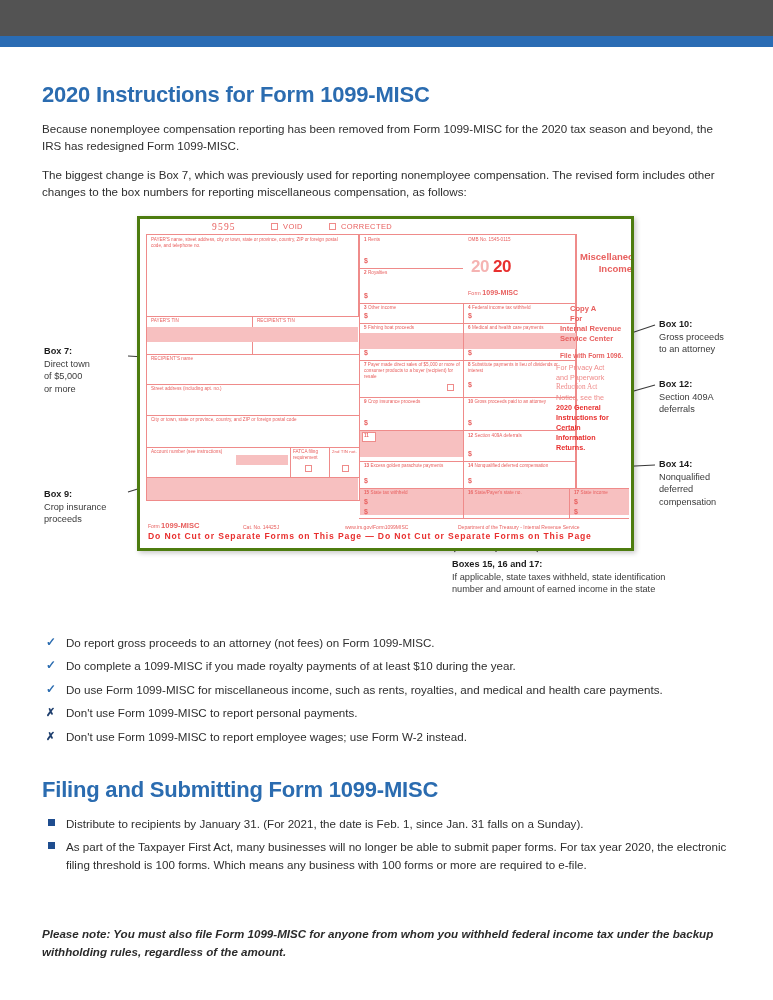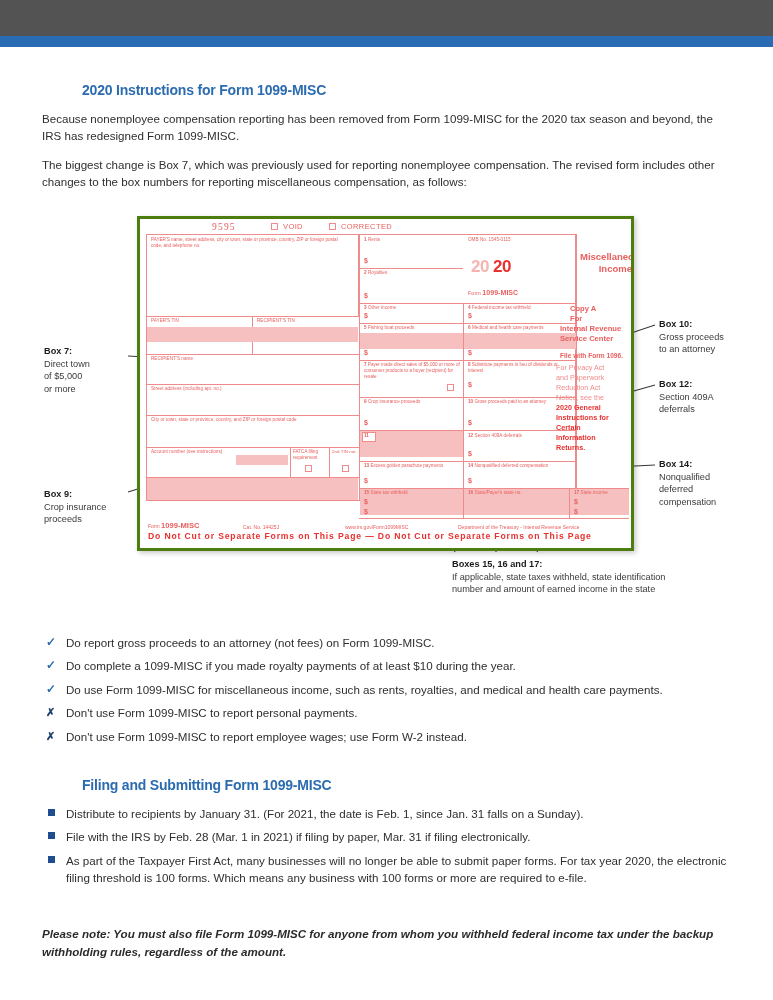--- a/index.html
+++ b/index.html
@@ -11,23 +11,22 @@
   }
   .page { position: relative; width: 773px; height: 1000px; background:#fff; }
 
   
   .topbar-dark { position:absolute; left:0; top:0; width:773px; height:36px; background:#535353; }
   .topbar-blue { position:absolute; left:0; top:36px; width:773px; height:11px; background:#2a6cb4; }
 
   
   .content { position:absolute; left:42px; top:82px; width:690px; }
   h1.section-title {
-    color:#2b6cb0; font-size:14px; font-weight:bold; letter-spacing:-0.2px;
+    color:#2b6cb0; font-size:22px; font-weight:bold; letter-spacing:-0.2px;
     margin-bottom:12px;
-    margin-left:40px;
   }
   p.para {
     font-size:11.6px; color:#2e2e2e; line-height:1.5; margin-bottom:11px;
     max-width:682px;
   }
 
   
   .diagram { position:absolute; left:0; top:200px; width:773px; height:420px; }
 
   .form-card {
@@ -232,21 +231,21 @@
       <div class="misc-title" style="left:440px; top:44px; width:52px;">Income</div>
 
       <div class="copya" style="left:430px; top:85px; width:62px;">Copy A</div>
       <div class="copya" style="left:430px; top:95px; width:62px;">For</div>
       <div class="copya" style="left:420px; top:105px; width:72px;">Internal Revenue</div>
       <div class="copya" style="left:420px; top:115px; width:72px;">Service Center</div>
 
       <div class="copya" style="left:420px; top:133px; width:72px; font-size:6.6px;">File with Form 1096.</div>
       <div class="privacy" style="left:416px; top:144px; width:76px;">For Privacy Act</div>
       <div class="privacy" style="left:416px; top:154px; width:76px;">and Paperwork</div>
-      <div class="privacy" style="left:416px; top:164px; width:76px;">Reduction Act</div>
+      <div class="privacy" style="left:416px; top:164px; width:76px;font-family:Liberation Serif, serif;">Reduction Act</div>
       <div class="privacy" style="left:416px; top:174px; width:76px;">Notice, see the</div>
       <div class="privacy" style="left:416px; top:184px; width:76px;"><b>2020 General</b></div>
       <div class="privacy" style="left:416px; top:194px; width:76px;"><b>Instructions for</b></div>
       <div class="privacy" style="left:416px; top:204px; width:76px;"><b>Certain</b></div>
       <div class="privacy" style="left:416px; top:214px; width:76px;"><b>Information</b></div>
       <div class="privacy" style="left:416px; top:224px; width:76px;"><b>Returns.</b></div>
 
       <div class="formno" style="left:8px; top:302px;"><span>Form</span> <b>1099-MISC</b></div>
       <div class="footline" style="left:103px; top:305px;">Cat. No. 14425J</div>
       <div class="footline" style="left:205px; top:305px;">www.irs.gov/Form1099MISC</div>
@@ -297,21 +296,21 @@
       <li><span class="mk check">✓</span><span>Do use Form 1099-MISC for miscellaneous income, such as rents, royalties, and medical and health care payments.</span></li>
       <li><span class="mk cross">✗</span><span>Don't use Form 1099-MISC to report personal payments.</span></li>
       <li><span class="mk cross">✗</span><span>Don't use Form 1099-MISC to report employee wages; use Form W-2 instead.</span></li>
     </ul>
   </div>
 
   <div class="sec3">
     <h1 class="section-title">Filing and Submitting Form 1099-MISC</h1>
     <ul class="listing">
       <li><span class="mk sq"></span><span>Distribute to recipients by January 31. (For 2021, the date is Feb. 1, since Jan. 31 falls on a Sunday).</span></li>
-      <li><span class="mk sq"></span><span>File with the IRS by Feb. 28 (Mar. 1 in 2021)  if filing by paper, Mar. 31 if filing electronically.</span></li>
+      <li><span class="mk sq"></span></li>
       <li class="wide"><span class="mk sq"></span><span>As part of the Taxpayer First Act, many businesses will no longer be able to submit paper forms. For tax year 2020, the electronic filing threshold is 100 forms. Which means any business with 100 forms or more are required to e-file.</span></li>
     </ul>
   </div>
 
   <div class="notebox">
     <div class="notetext">Please note: You must also file Form 1099-MISC for anyone from whom you withheld federal income tax under the backup withholding rules, regardless of the amount.</div>
   </div>
 
 </div>
 

